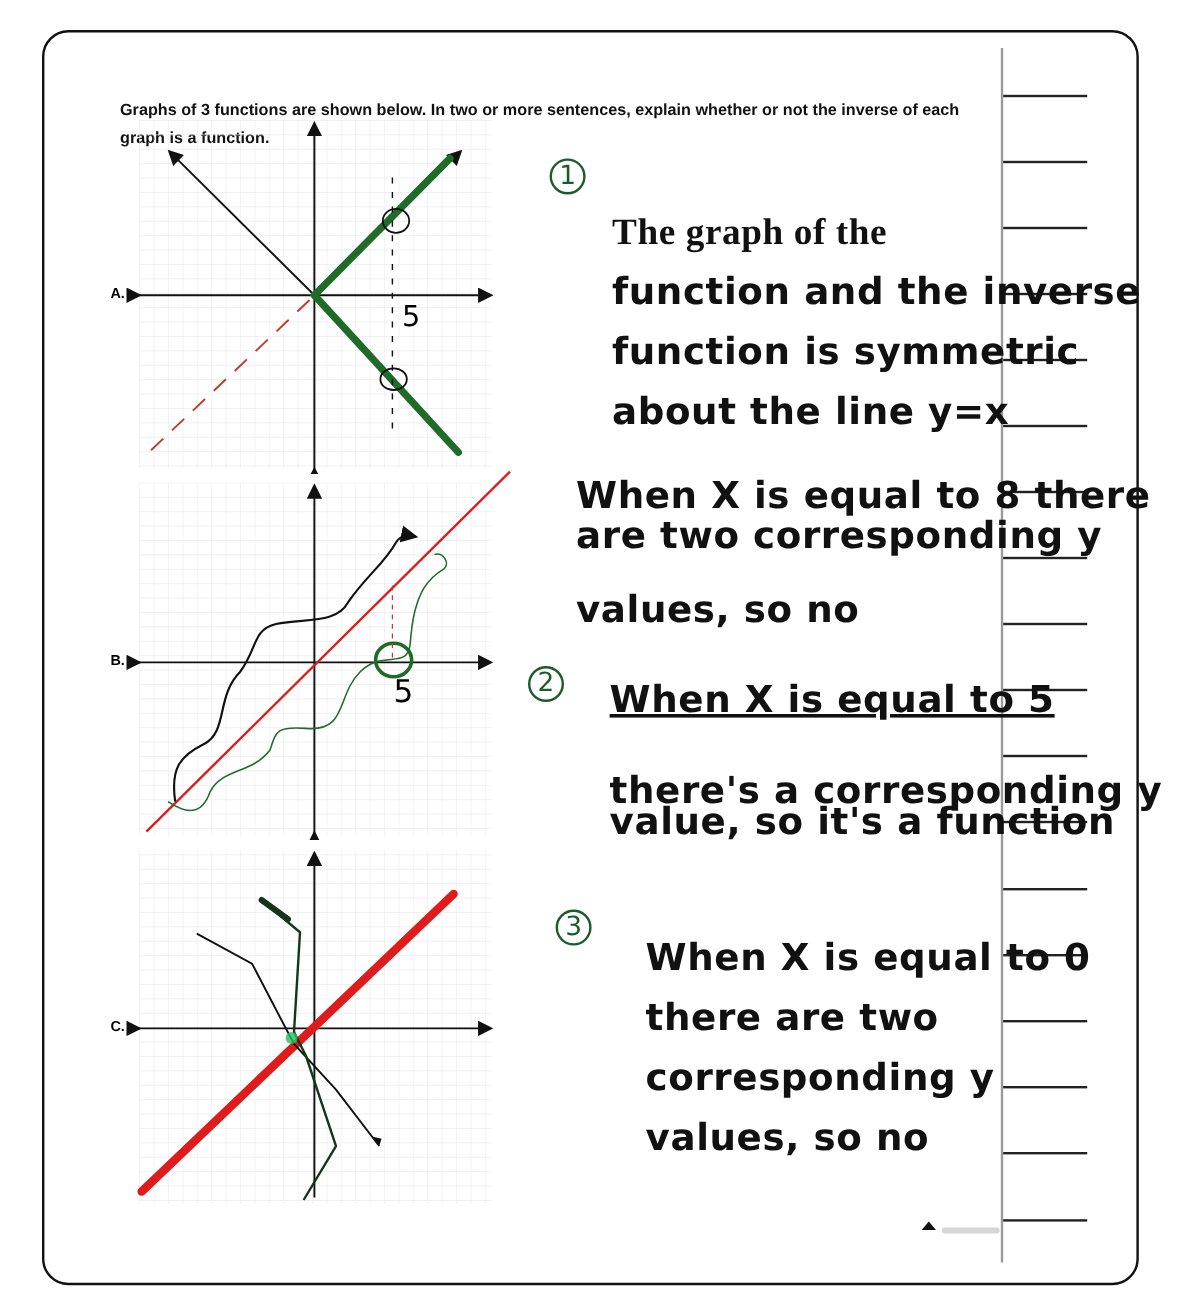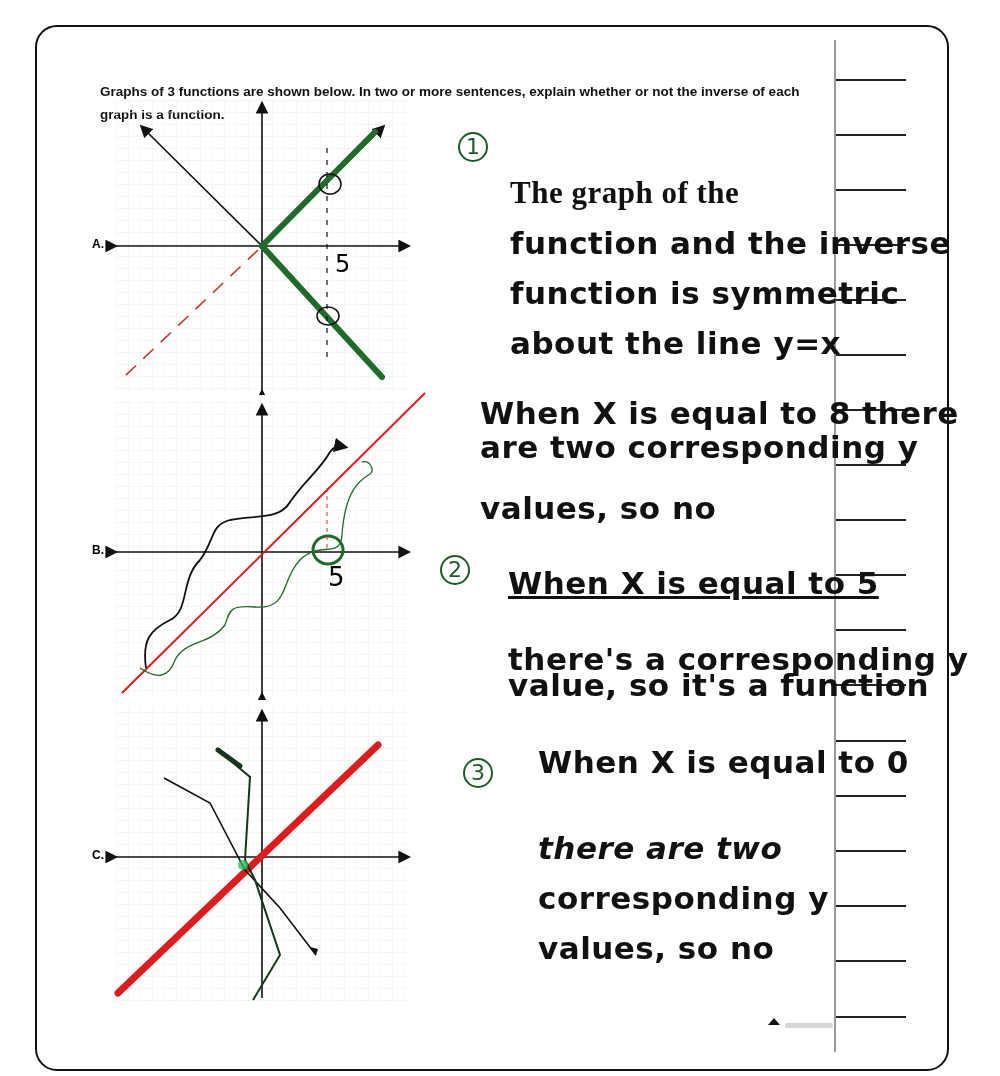--- a/index.html
+++ b/index.html
@@ -125,19 +125,19 @@
 <div class="answer" style="left:480px;top:395px;">When X is equal to 8 there</div>
 <div class="answer" style="left:480px;top:429px;">are two corresponding y</div>
 <div class="answer" style="left:480px;top:490px;">values, so no</div>
 
 <div class="circ-num" style="left:440px;top:555px;">2</div>
 <div class="answer" style="left:508px;top:565px;text-decoration:underline;">When X is equal to 5</div>
 <div class="answer" style="left:508px;top:617px;margin-top:24px;">there's a corresponding y</div>
 <div class="answer" style="left:508px;top:667px;">value, so it's a function</div>
 
 <div class="circ-num" style="left:463px;top:758px;">3</div>
-<div class="answer" style="left:538px;top:744px;">When X is equal to 0</div>
-<div class="answer" style="left:538px;top:830px;font-style:italic;">there are two</div>
+<div class="answer" style="left:538px;top:780px;">When X is equal to 0</div>
+<div class="answer" style="left:538px;top:830px;">there are two</div>
 <div class="answer" style="left:538px;top:880px;">corresponding y</div>
 <div class="answer" style="left:538px;top:930px;">values, so no</div>
 
 <div class="scroll-marker"></div>
 <div class="scroll-bar"></div>
 
 </body></html>

